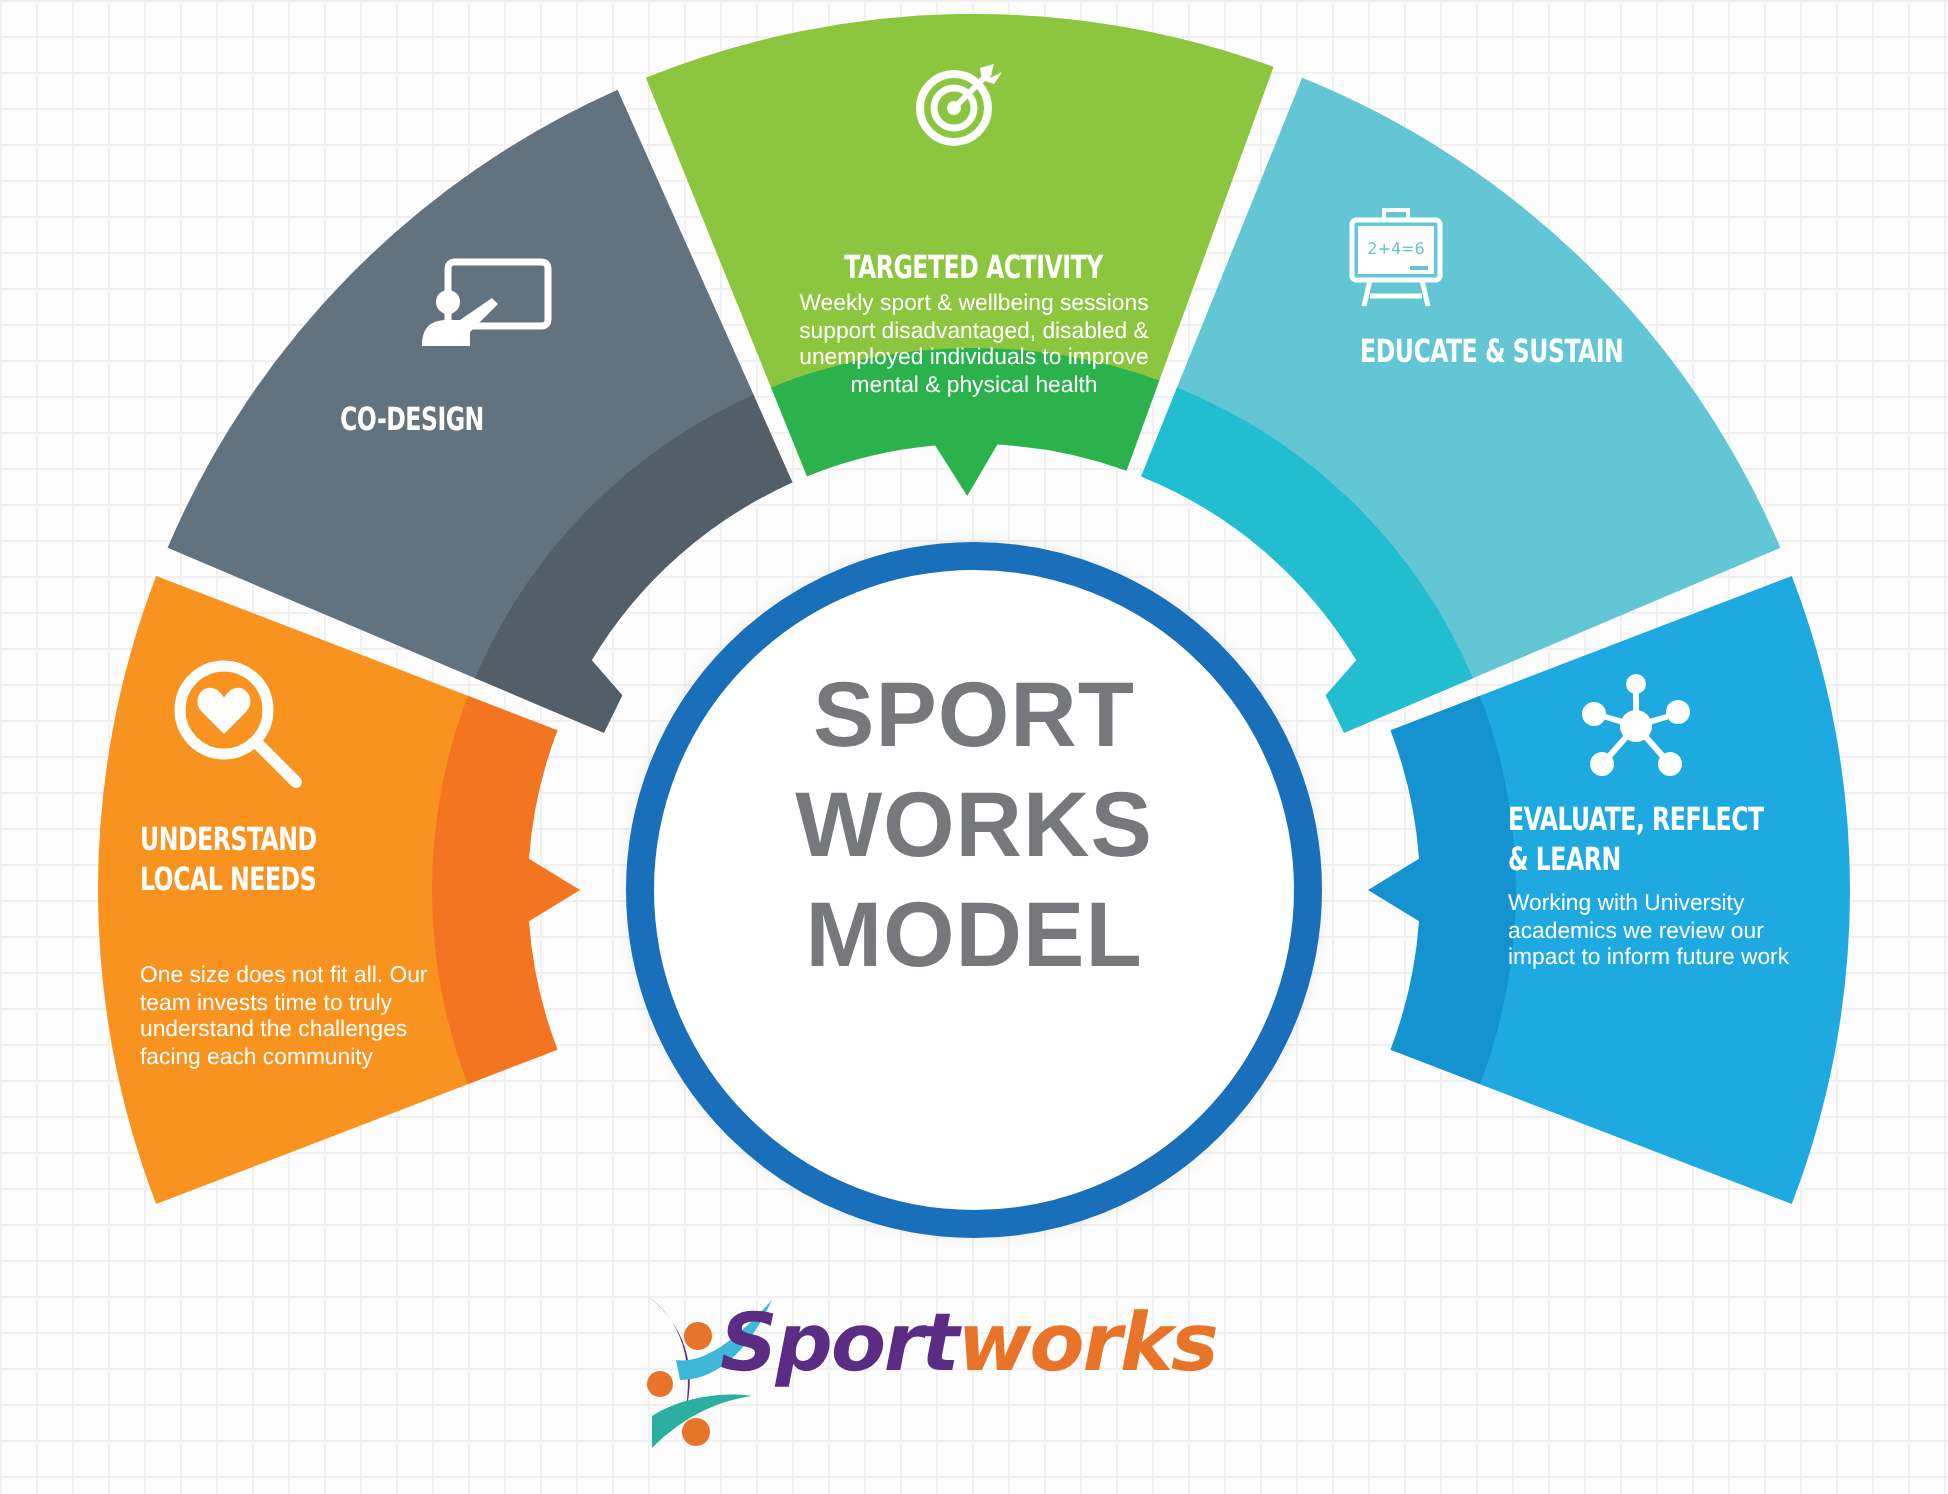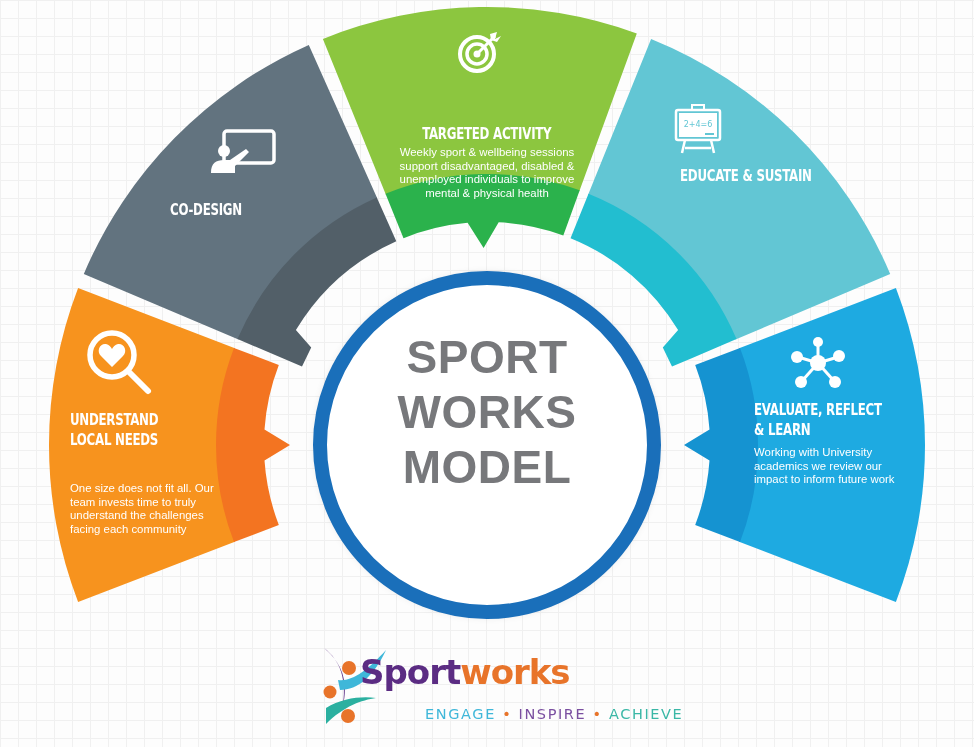--- a/index.html
+++ b/index.html
@@ -9,21 +9,21 @@
     background-size:18px 18px;
     font-family:"Liberation Sans",sans-serif;}
   #diagram{position:absolute;left:0;top:0;width:974px;height:747px;}
   .seg-text{position:absolute;color:#fff;}
   .seg-title{font-family:"DejaVu Sans Condensed","DejaVu Sans",sans-serif;font-weight:bold;font-size:16px;line-height:20px;letter-spacing:-0.3px;transform:scaleX(0.82);transform-origin:left top;white-space:nowrap;}
   .seg-title.center{transform-origin:center top;}
   .seg-body{font-size:11.4px;line-height:13.6px;margin-top:2px;}
   .icon{position:absolute;}
   #center-title{position:absolute;left:330px;top:330px;width:314px;text-align:center;color:#77787b;font-family:"Liberation Sans",sans-serif;font-weight:bold;font-size:46px;line-height:55px;letter-spacing:0.5px;}
   #logo{position:absolute;left:318px;top:640px;width:360px;height:100px;}
-  #logo-word{position:absolute;left:42px;top:4px;font-family:"DejaVu Sans",sans-serif;font-weight:bold;font-size:34px;letter-spacing:-1px;line-height:56px;}
+  #logo-word{position:absolute;left:42px;top:4px;font-family:"DejaVu Sans",sans-serif;font-weight:bold;font-size:40px;letter-spacing:-1px;line-height:56px;font-style:italic;}
   #logo-word .p1{color:#5b2c83;}
   #logo-word .p2{color:#e8742a;}
   #logo-tag{position:absolute;left:107px;top:66px;font-family:"DejaVu Sans",sans-serif;font-size:14.5px;letter-spacing:1.6px;white-space:nowrap;}
   #logo-tag .dot{color:#e8742a;}
 </style>
 </head>
 <body>
 
 <svg id="diagram" viewBox="0 0 974 747" xmlns="http://www.w3.org/2000/svg">
   <defs>
@@ -146,20 +146,13 @@
 <div id="logo">
   <svg width="70" height="100" viewBox="0 0 70 100" style="position:absolute;left:0;top:0;">
     <path d="M6 8 C22 20 30 40 24 70 C30 48 28 26 6 8 Z" fill="#5b2c83"></path>
     <path d="M8 68 C24 58 44 56 58 58 C44 60 26 66 8 84 Z" fill="#2bb0a0"></path>
     <path d="M20 40 C34 42 50 30 68 10 C56 36 40 50 22 50 Z" fill="#3fb7d9"></path>
     <circle cx="31" cy="28" r="7" fill="#e8742a"></circle>
     <circle cx="12" cy="52" r="6.5" fill="#e8742a"></circle>
     <circle cx="30" cy="76" r="7" fill="#e8742a"></circle>
   </svg>
   <div id="logo-word"><span class="p1">Sport</span><span class="p2">works</span></div>
-  <div id="logo-tag">
-    <span style="color:#3fb7d9;">ENGAGE</span>
-    <span class="dot">•</span>
-    <span style="color:#7a4fa0;">INSPIRE</span>
-    <span class="dot">•</span>
-    <span style="color:#3ab7a6;">ACHIEVE</span>
-  </div>
 </div>
 
 </body></html>

